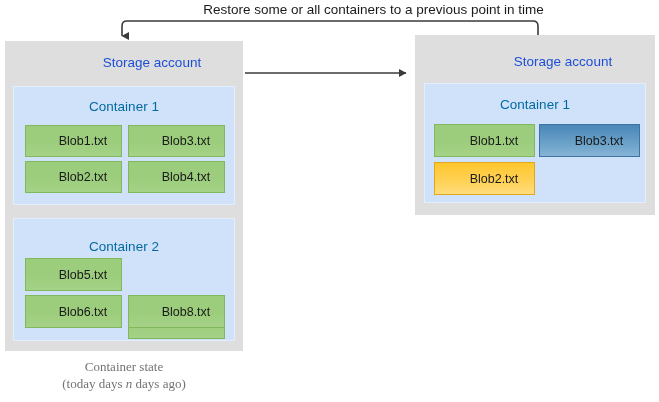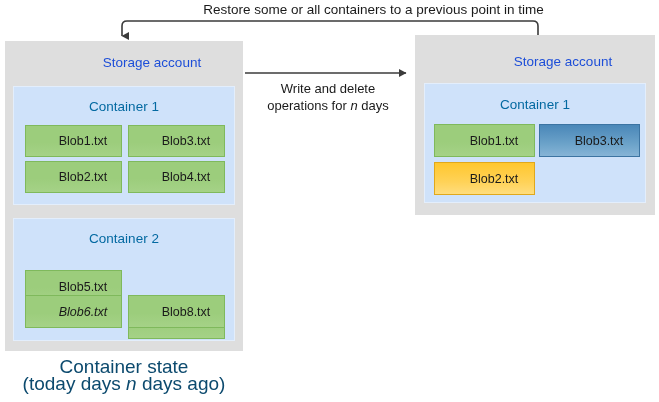--- a/index.html
+++ b/index.html
@@ -111,24 +111,25 @@
     line-height: 17px;
     color: #1a1a1a;
     white-space: nowrap;
   }
   .mid-label i { font-style: italic; }
 
   
   .caption {
     position: absolute;
     text-align: center;
-    font-size: 19px;
+    font-size: 13px;
     line-height: 17px;
-    color: #0c4a6e;
+    color: #737373;
     white-space: nowrap;
+    font-family: Liberation Serif, serif;
   }
   .caption i { font-style: italic; }
 </style>
 </head>
 <body>
 
 <div id="canvas">
 
   <svg id="restore-arrow-svg" viewBox="0 0 659 402" xmlns="http://www.w3.org/2000/svg">
     <defs>
@@ -152,37 +153,33 @@
 
     <div class="container-panel" style="left:8px; top:45px; width:222px; height:119px;">
       <div class="container-title" style="top:12px;">Container 1</div>
       <div class="blob green" style="left:11px; top:38px; width:97px; height:32px;">Blob1.txt</div>
       <div class="blob green" style="left:114px; top:38px; width:97px; height:32px;">Blob3.txt</div>
       <div class="blob green" style="left:11px; top:74px; width:97px; height:32px;">Blob2.txt</div>
       <div class="blob green" style="left:114px; top:74px; width:97px; height:32px;">Blob4.txt</div>
     </div>
 
     <div class="container-panel" style="left:8px; top:177px; width:222px; height:123px;">
-      <div class="container-title" style="top:12px;">Container 2</div>
-      <div class="blob green" style="left:11px; top:39px; width:97px; height:33px;margin-top:12px;">Blob5.txt</div>
+      <div class="container-title" style="top:20px;">Container 2</div>
+      <div class="blob green" style="left:11px; top:39px; width:97px; height:33px;">Blob5.txt</div>
       <div class="blob green" style="left:114px; top:39px; width:97px; height:33px;margin-top:48px;">Blob7.txt</div>
-      <div class="blob green" style="left:11px; top:76px; width:97px; height:33px;font-style:italic;">Blob6.txt</div>
+      <div class="blob green" style="left:11px; top:76px; width:97px; height:33px;">Blob6.txt</div>
       <div class="blob green" style="left:114px; top:76px; width:97px; height:33px;">Blob8.txt</div>
     </div>
   </div>
 
   <div class="caption" style="left:5px; top:358px; width:238px;">
     <div>Container state</div>
     <div><span>(today days </span><i>n</i><span> days ago)</span></div>
   </div>
 
-  <div class="mid-label" style="left:248px; top:80px; width:160px;">
-    <div>Write and delete</div>
-    <div><span>operations for </span><i>n</i><span> days</span></div>
-  </div>
 
   <div class="storage-account" style="left:415px; top:35px; width:240px; height:180px;">
     <div class="storage-account-title" style="top:19px;">Storage account</div>
 
     <div class="container-panel" style="left:9px; top:48px; width:222px; height:120px;">
       <div class="container-title" style="top:13px;">Container 1</div>
       <div class="blob green" style="left:9px; top:40px; width:101px; height:33px;">Blob1.txt</div>
       <div class="blob blue" style="left:114px; top:40px; width:101px; height:33px;">Blob3.txt</div>
       <div class="blob yellow" style="left:9px; top:78px; width:101px; height:33px;">Blob2.txt</div>
     </div>

